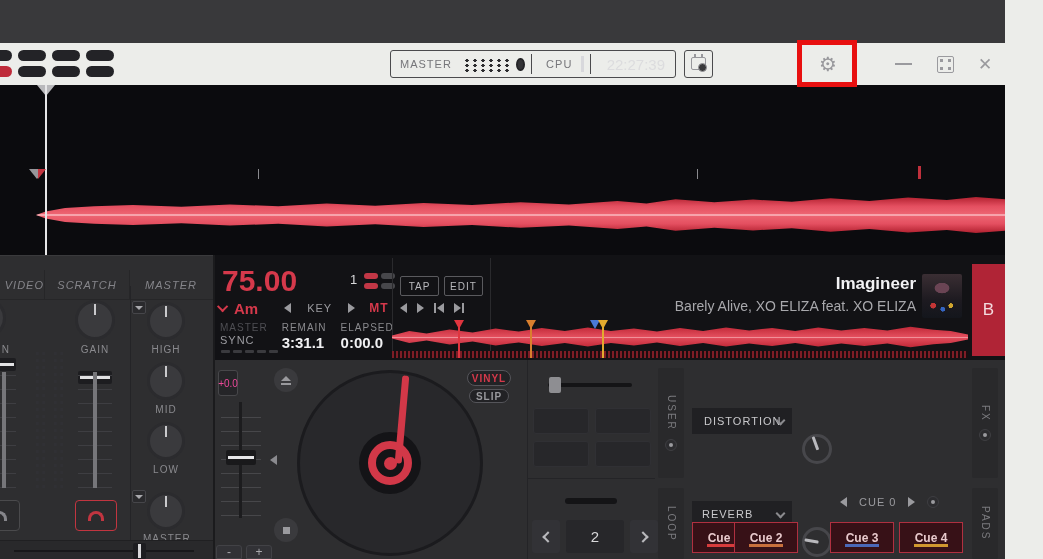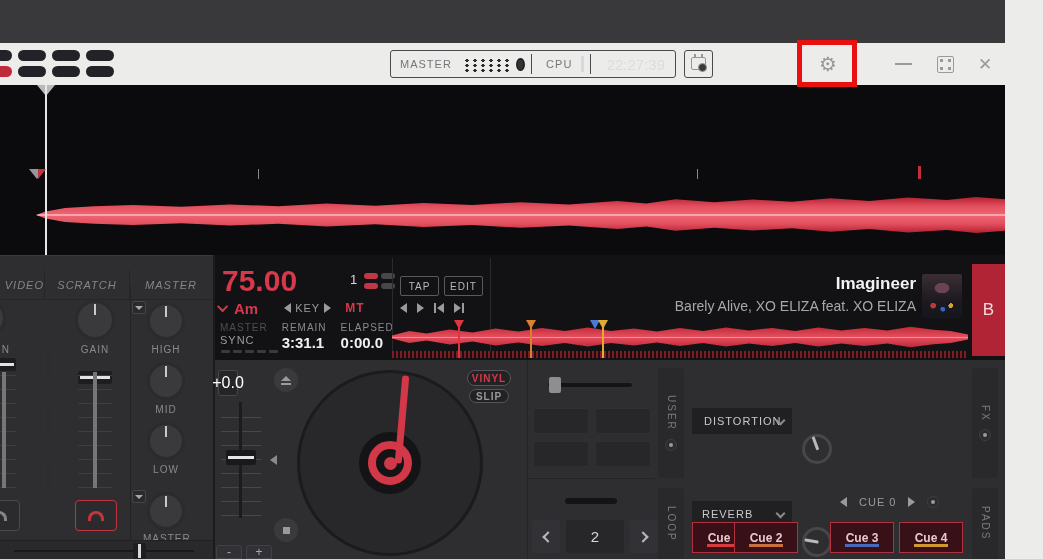--- a/index.html
+++ b/index.html
@@ -99,21 +99,21 @@
   .beat-pills{ left:364px; top:273px; display:grid; grid-template-columns:14px 14px; grid-auto-rows:6px; gap:4px 3px; }
   .beat-pills .p{ border-radius:3px; }
   .p.on{ background:#c23746; } .p.off{ background:#47474b; }
   .key-row{ left:220px; top:300px; width:170px; height:16px; display:flex; align-items:center; }
   .chev-down{ width:8px; height:8px; border-left:2px solid #d5394b; border-bottom:2px solid #d5394b;
     transform:rotate(-45deg) translateY(-2px); }
   .key-val{ color:#d5394b; font-weight:bold; font-size:15px; margin-left:6px; }
   .tri{ width:0; height:0; display:inline-block; }
   .tri.left{ border-top:5px solid transparent; border-bottom:5px solid transparent; border-right:7px solid #9a9a9e; }
   .tri.right{ border-top:5px solid transparent; border-bottom:5px solid transparent; border-left:7px solid #9a9a9e; }
-  .key-label{ color:#9a9a9e; font-size:11px; letter-spacing:1px; margin:0 4px; }
+  .key-label{ color:#9a9a9e; font-size:11px; letter-spacing:1px; margin:0 16px; }
   .mt{ color:#d5394b; font-weight:bold; font-size:12px; margin-left:14px; letter-spacing:1px; }
   .stats{ left:220px; top:322px; display:flex; gap:14px; }
   .stat .cap{ color:#8a8a8e; font-size:10px; letter-spacing:1px; }
   .stat .val{ color:#f0f0f2; font-weight:bold; font-size:15px; margin-top:1px; }
   .stat.dim .cap{ color:#4e4e53; }
   .stat.dim .val{ color:#9b9ba0; font-size:11px; font-weight:normal; letter-spacing:1px; }
   .beatkeeper{ left:221px; top:350px; display:flex; gap:3px; }
   .beatkeeper i{ width:9px; height:3px; background:#3a3a3e; border-radius:1px; }
   .hdr-sep{ width:1px; height:100px; background:#2a2a2d; top:258px; }
   .hdr-btn{ height:20px; border:1px solid #5a5a5e; border-radius:2px; color:#b9b9bd; font-size:10px;
@@ -139,21 +139,21 @@
   .ovdots{ left:392px; top:351px; width:576px; height:7px;
     background:repeating-linear-gradient(90deg,#7e1d26 0 2px, #1c0d0f 2px 4px); }
   .cue-mark{ top:320px; width:2px; height:38px; }
   .cue-mark::before{ content:""; position:absolute; left:-4px; top:0; width:0; height:0;
     border-left:5px solid transparent; border-right:5px solid transparent; border-top:9px solid currentColor; }
   .cue-mark i{ position:absolute; left:0; top:0; width:2px; height:38px; background:currentColor; }
 
   
   .deck-body{ left:215px; top:360px; width:790px; height:199px; background:#2e2e30; }
   .pitch-box{ left:218px; top:370px; width:20px; height:26px; background:#252528; border:1px solid #47474a;
-    border-radius:3px; color:#ffffff; font-size:16px; display:flex; align-items:center; justify-content:center; }
+    border-radius:3px; color:#ec4899; font-size:10px; display:flex; align-items:center; justify-content:center; }
   .pitch-ticks{ left:221px; top:404px; width:40px; height:112px;
     background-image:repeating-linear-gradient(0deg,#47474a 0 1px, transparent 1px 14px); }
   .pitch-track{ left:239px; top:402px; width:3px; height:116px; background:#1c1c1e; }
   .pitch-handle{ left:226px; top:450px; width:30px; height:15px; background:#19191b; border-radius:2px; }
   .pitch-handle::after{ content:""; position:absolute; left:2px; top:6px; right:2px; height:3px; background:#e6e6e8; }
   .pitch-arrow{ left:270px; top:455px; width:0; height:0; border-top:5px solid transparent;
     border-bottom:5px solid transparent; border-right:7px solid #8a8a8e; }
   .pm-btn{ top:545px; width:26px; height:14px; background:#323236; border:1px solid #424246;
     border-radius:3px 3px 0 0; color:#a9a9ad; font-size:12px; display:flex; align-items:center; justify-content:center; }
   .round-btn{ width:24px; height:24px; border-radius:50%; background:#3a3a3d; display:flex;

